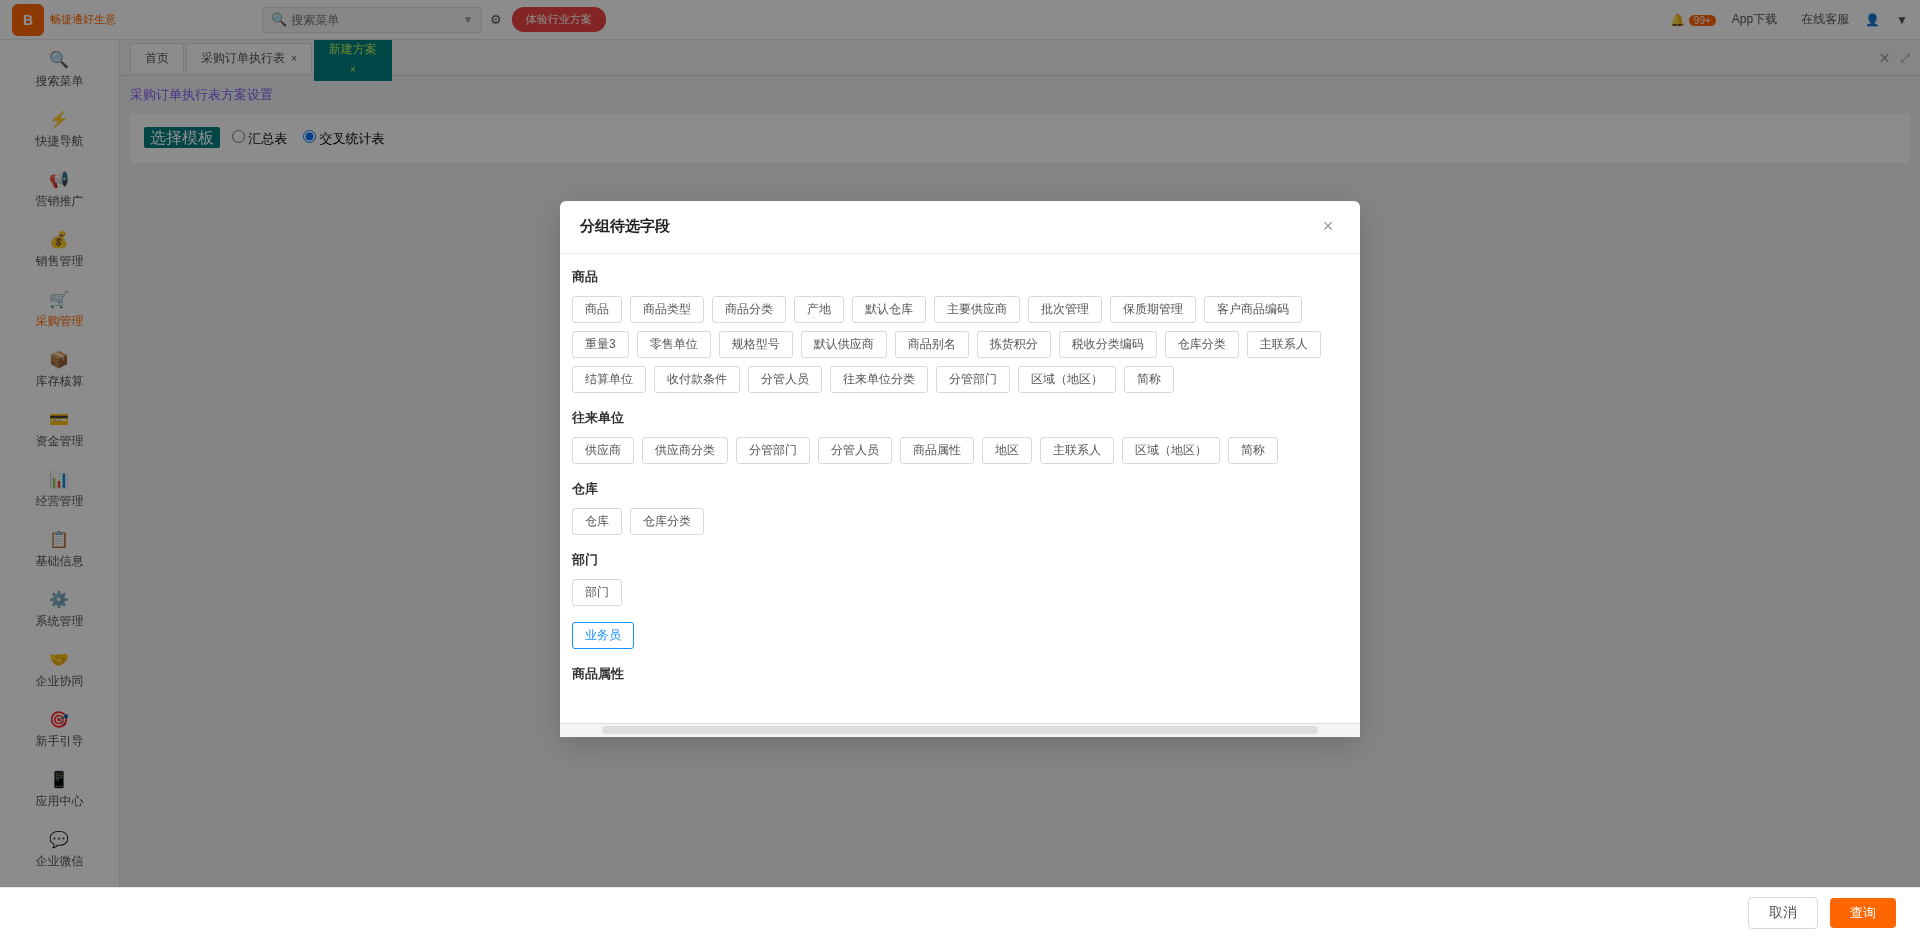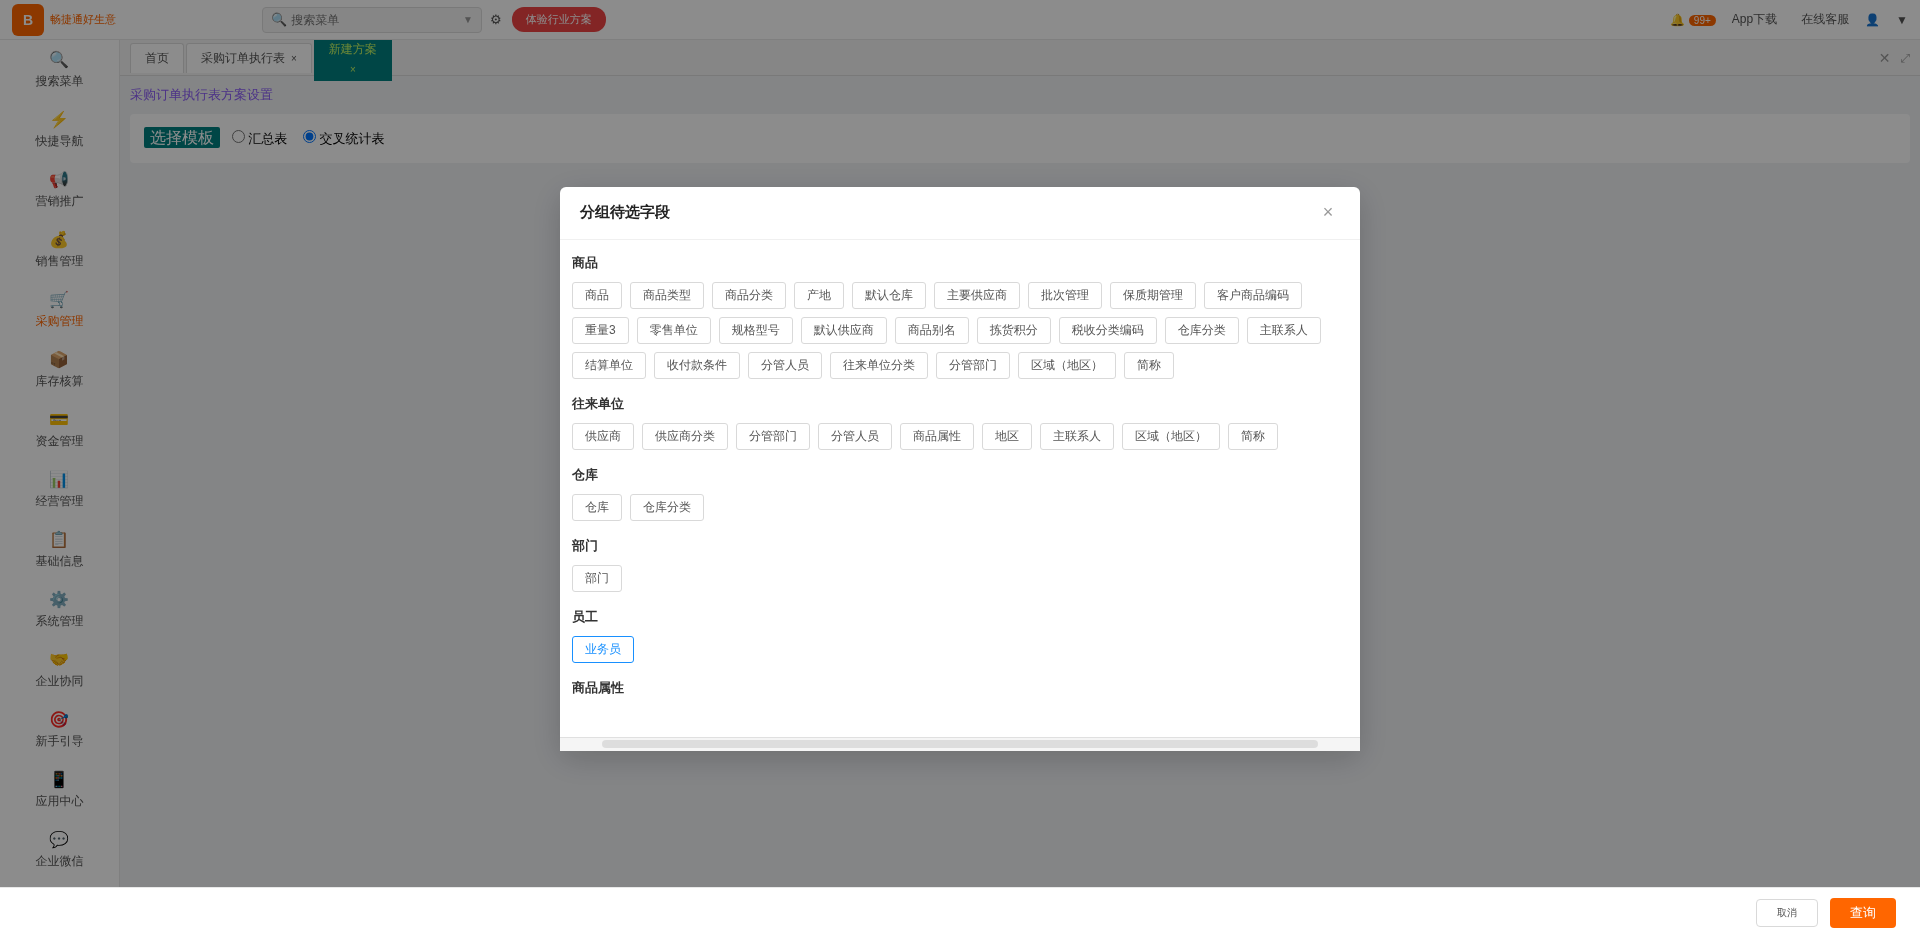--- a/index.html
+++ b/index.html
@@ -137,21 +137,21 @@
 
     
     .bottom-action {
       position: fixed; bottom: 0; left: 0; right: 0; height: 50px;
       background: #fff; border-top: 1px solid #e8e8e8;
       display: flex; align-items: center; justify-content: flex-end;
       padding: 0 24px; gap: 12px; z-index: 300;
     }
     .btn-cancel {
       border: 1px solid #d9d9d9; background: #fff; color: #555;
-      padding: 6px 20px; border-radius: 4px; cursor: pointer; font-size: 10px;
+      padding: 6px 20px; border-radius: 4px; cursor: pointer; font-size: 14px;
     }
     .btn-confirm {
       background: #f60; color: #fff; border: none;
       padding: 6px 20px; border-radius: 4px; cursor: pointer; font-size: 13px;
     }
   </style>
 </head>
 <body>
 
 <div class="sidebar">
@@ -326,21 +326,20 @@
       <div class="field-group">
         <span class="field-tag">仓库</span>
         <span class="field-tag">仓库分类</span>
       </div>
 
       <div class="section-title">部门</div>
       <div class="field-group">
         <span class="field-tag">部门</span>
       </div>
 
-      <div class="section-title">员工</div>
       <div class="field-group">
         <span class="field-tag" style="color:#1890ff; border-color:#1890ff;">业务员</span>
       </div>
 
       <div class="section-title">商品属性</div>
 
       <div class="field-group">
       </div>
 
     </div>

